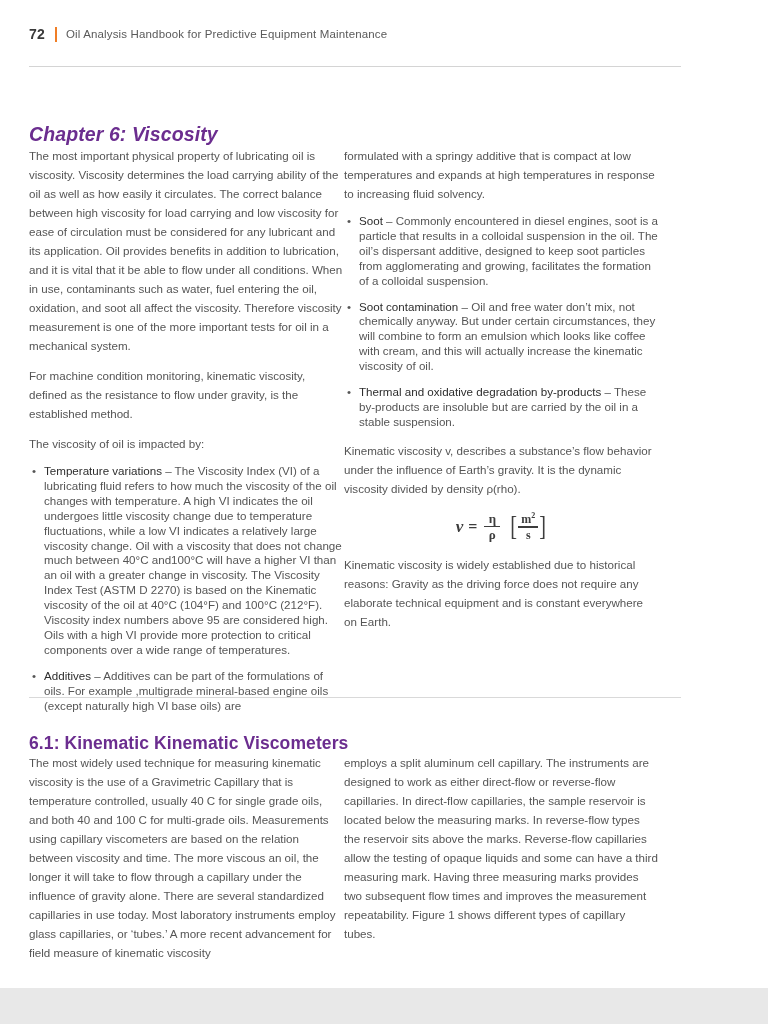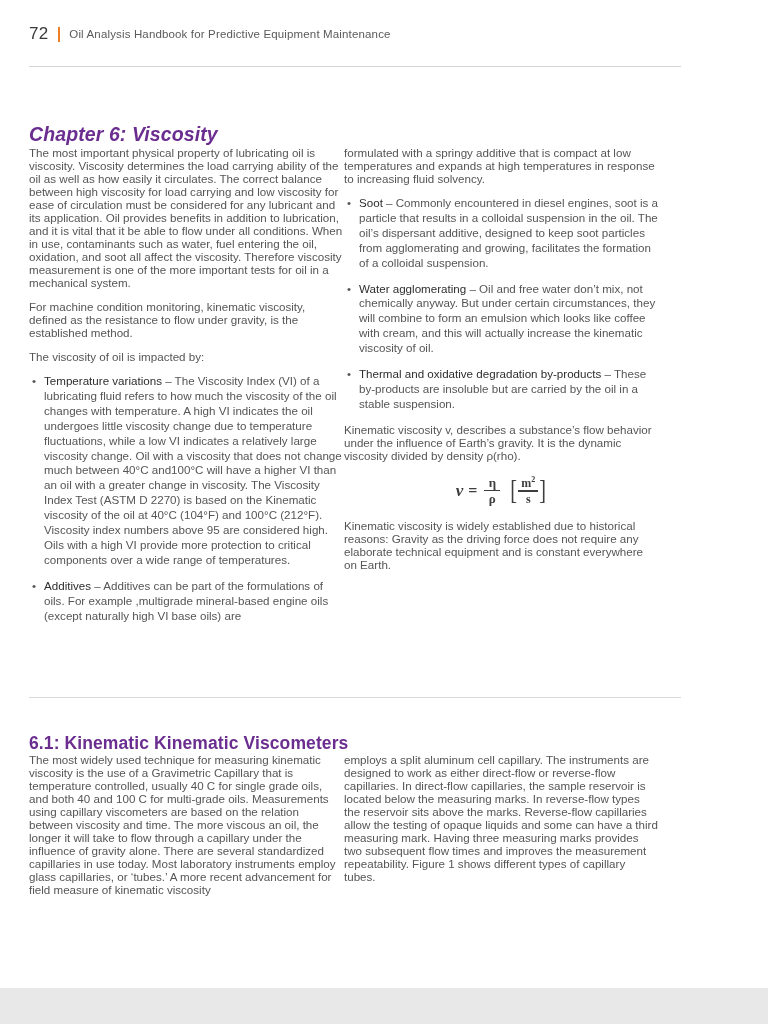--- a/index.html
+++ b/index.html
@@ -26,22 +26,22 @@
   
   .running-header {
     position: absolute;
     left: 29px;
     top: 24px;
     display: flex;
     align-items: center;
     height: 20px;
   }
   .folio {
-    font-size: 17px;
-    font-weight: normal;
+    font-size: 14px;
+    font-weight: bold;
     color: #3a3a3a;
     letter-spacing: 0.2px;
   }
   .folio-rule {
     width: 2px;
     height: 15px;
     background: #f07e26;
     margin: 0 9px 0 10px;
   }
   .book-title {
@@ -96,21 +96,21 @@
   .col-right { left: 344px; }
 
   .chapter-body .col-left  { top: 146px; }
   .chapter-body .col-right { top: 146px; }
   .section-body .col-left  { top: 753px; }
   .section-body .col-right { top: 753px; }
 
   p.para {
     margin: 0 0 11px 0;
     font-size: 11.6px;
-    line-height: 13px;
+    line-height: 19px;
     color: #555555;
     text-align: left;
   }
   p.para:last-child { margin-bottom: 0; }
 
   ul.bullets {
     margin: 0;
     padding: 0;
     list-style: none;
   }
@@ -235,21 +235,21 @@
       </ul>
     </div>
 
     <div class="col col-right">
       <p class="para">formulated with a springy additive that is compact at low temperatures and expands at high temperatures in response to increasing fluid solvency.</p>
       <ul class="bullets">
         <li>
           <span class="term">Soot</span><span> – Commonly encountered in diesel engines, soot is a particle that results in a colloidal suspension in the oil. The oil’s dispersant additive, designed to keep soot particles from agglomerating and growing, facilitates the formation of a colloidal suspension.</span>
         </li>
         <li>
-          <span class="term">Water agglomerating</span><span> – Oil and free water don’t mix, not chemically anyway. But under certain circumstances, they will combine to form an emulsion which looks like coffee with cream, and this will actually increase the kinematic viscosity of oil.</span>
+          <span class="term">Soot contamination</span><span> – Oil and free water don’t mix, not chemically anyway. But under certain circumstances, they will combine to form an emulsion which looks like coffee with cream, and this will actually increase the kinematic viscosity of oil.</span>
         </li>
         <li>
           <span class="term">Thermal and oxidative degradation by-products</span><span> – These by-products are insoluble but are carried by the oil in a stable suspension.</span>
         </li>
       </ul>
       <p class="para" style="margin-top:11px">Kinematic viscosity v, describes a substance’s flow behavior under the influence of Earth’s gravity. It is the dynamic viscosity divided by density ρ(rho).</p>
 
       <div class="equation">
         <span class="eq-row">
           <span class="eq-var">ν</span>

